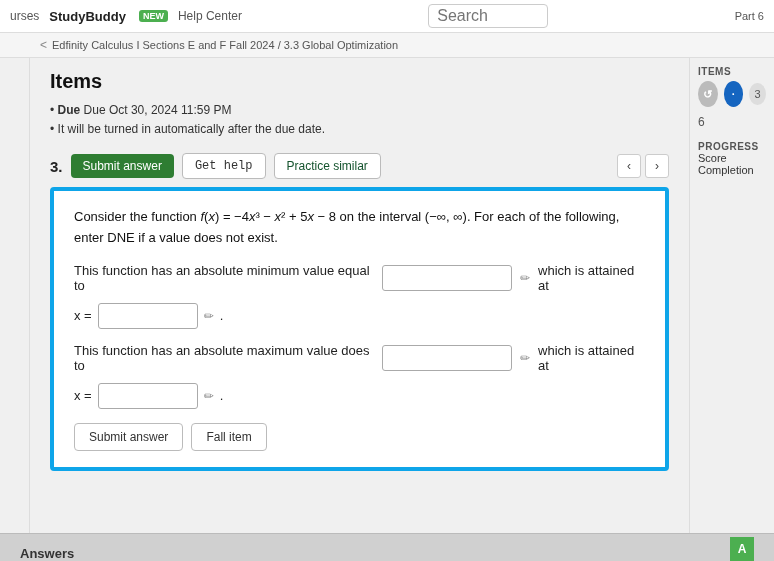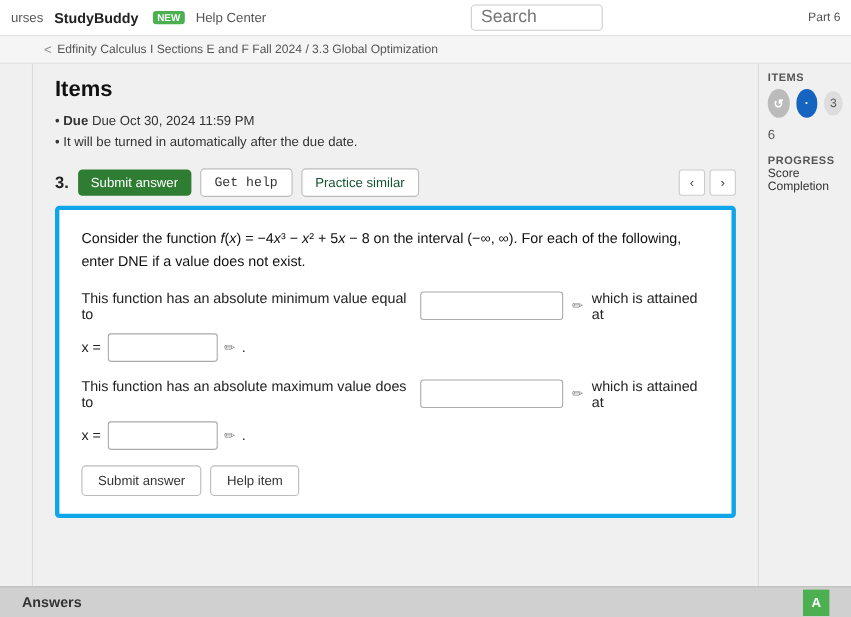--- a/index.html
+++ b/index.html
@@ -305,21 +305,21 @@
     .completion-label {
       font-size: 11px;
       color: #333;
     }
 
     
     .answers-bar {
       background: #d0d0d0;
       height: 28px;
       display: flex;
-      align-items: center;
+      align-items: flex-end;
       padding: 0 20px;
       border-top: 1px solid #bbb;
       font-size: 13px;
       font-weight: 600;
       color: #333;
       position: absolute;
       bottom: 0;
       left: 0;
       width: 100%;
     }
@@ -397,21 +397,21 @@
         </div>
         <div class="x-equals">
           <span>x =</span>
           <input class="math-input" type="text" style="width: 100px;">
           <span class="pencil-icon-span">✏</span>
           <span>.</span>
         </div>
 
         <div class="bottom-btn-row">
           <button class="btn-submit-bottom">Submit answer</button>
-          <button class="btn-next">Help item</button>
+          <button class="btn-next">Fall item</button>
         </div>
       </div>
     </div>
   </div>
 
   <div class="right-panel">
     <div>
       <div class="panel-section-title">ITEMS</div>
       <div class="items-icons">
         <div class="item-circle item-circle-gray">↺</div>

